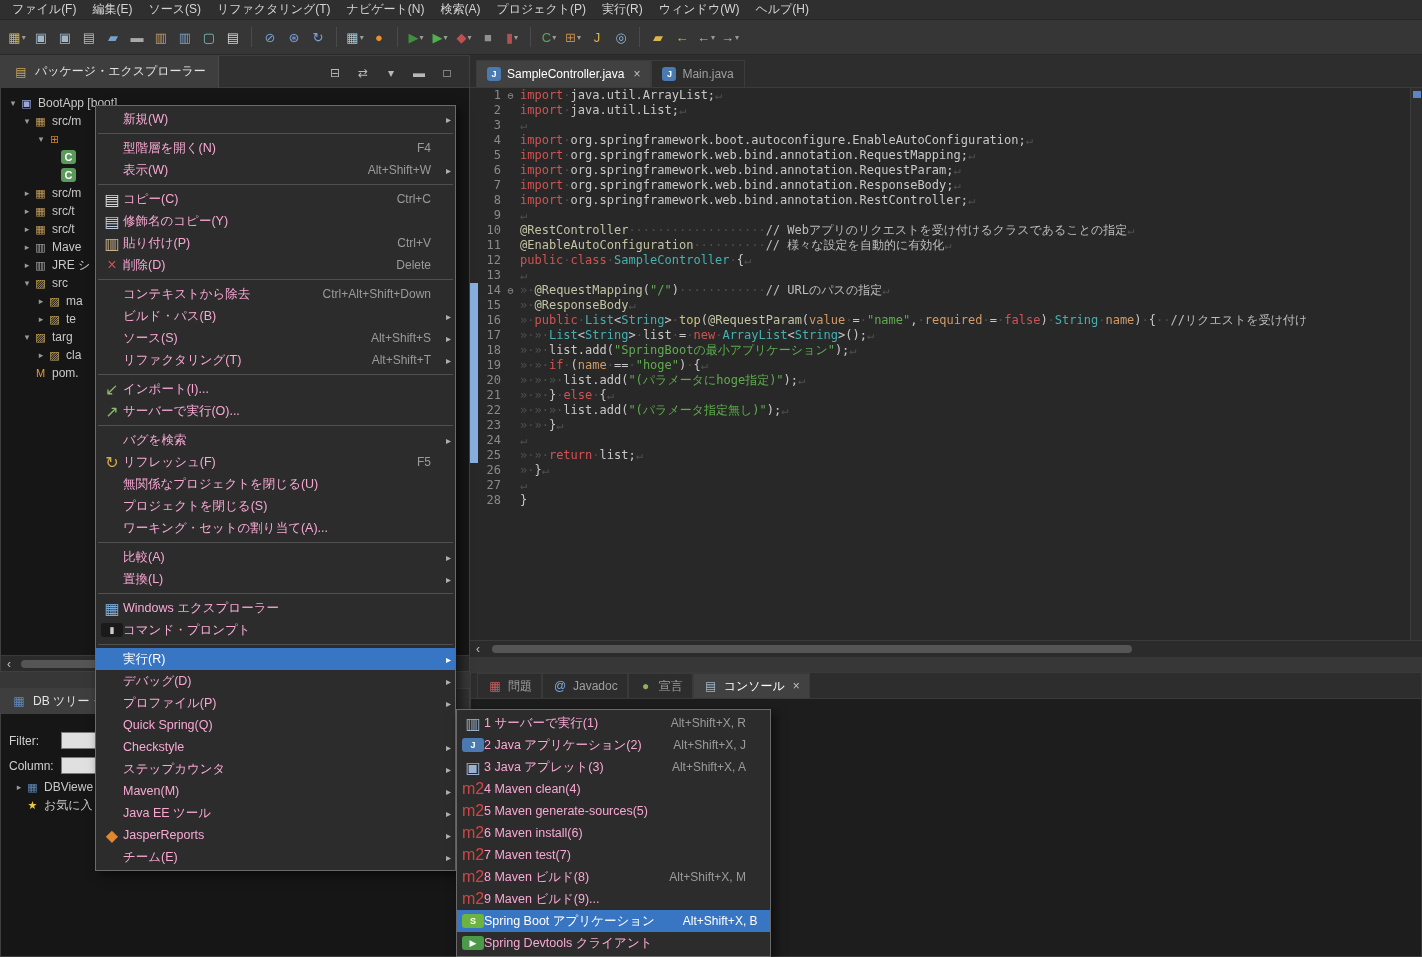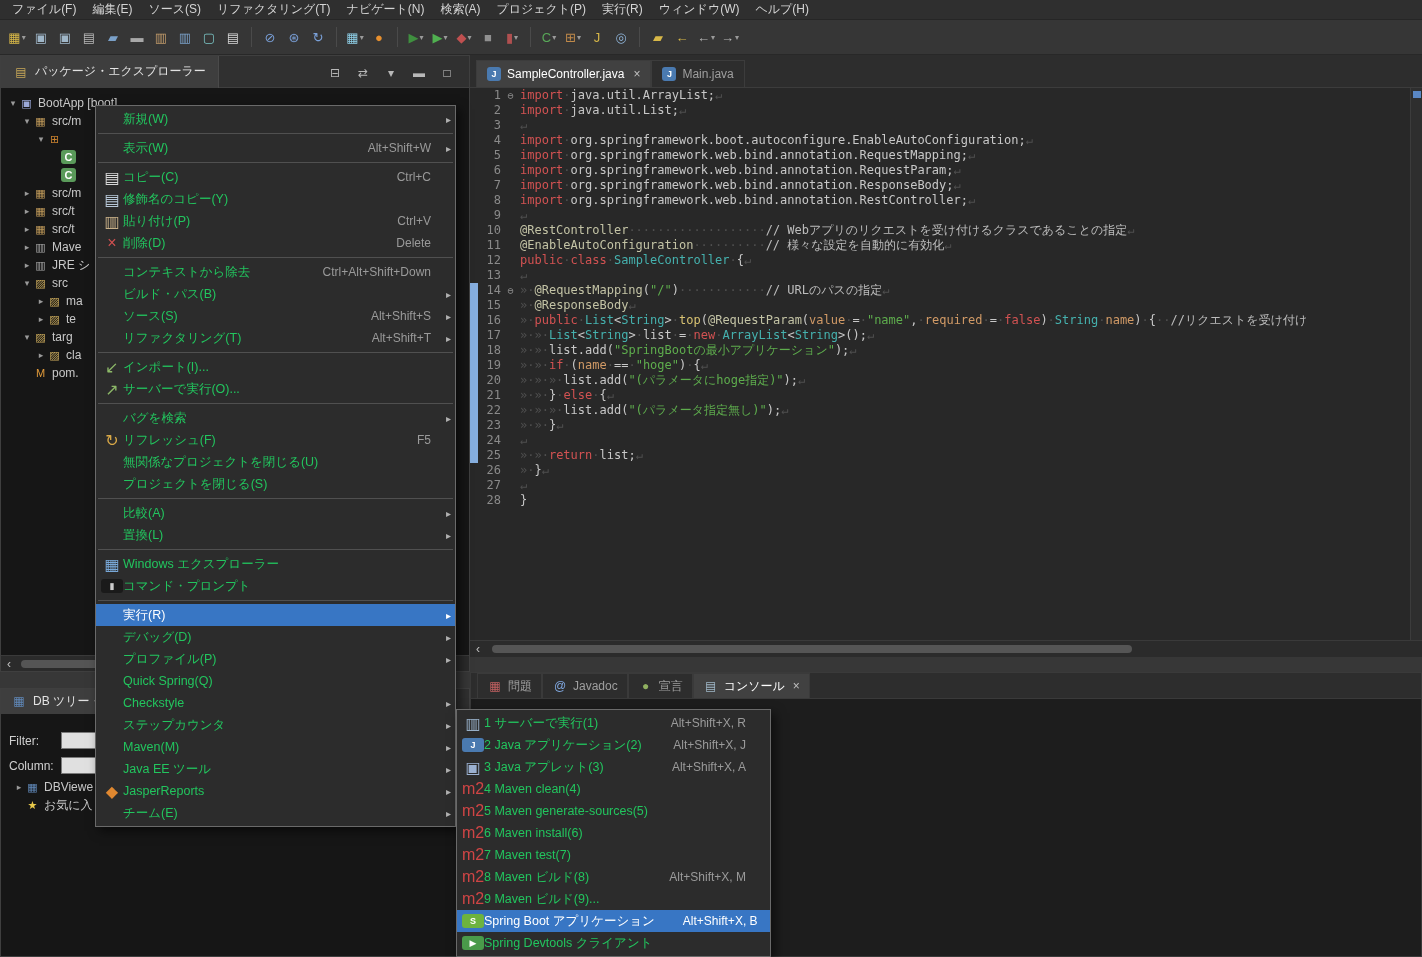--- a/index.html
+++ b/index.html
@@ -89,21 +89,21 @@
 .db-label{width:46px}
 
 
 .menu{position:absolute;background:#2c2c2c;border:1px solid #6a6a6a;
   box-shadow:4px 4px 10px rgba(0,0,0,.55);padding:2px 0;z-index:50}
 #context-menu{left:95px;top:105px;width:361px}
 #submenu{left:456px;top:709px;width:315px;z-index:60}
 .mitem{display:flex;align-items:center;height:22px;padding:0 4px 0 5px;cursor:default}
 .mitem.hl{background:var(--menu-highlight)}
 .mic{width:22px;flex:0 0 22px;text-align:center;display:inline-flex;align-items:center;justify-content:center}
-.mlabel{font-size:12.5px;color:#22c55e;white-space:nowrap}
+.mlabel{font-size:12.5px;color:#f9a8d4;white-space:nowrap}
 .mshort{margin-left:auto;padding-left:28px;padding-right:8px;font-size:12px;color:#9a9a9a;white-space:nowrap}
 .marrow{width:12px;color:#b0b0b0;font-size:10px;text-align:right;flex:0 0 12px}
 .mitem.hl .mlabel,.mitem.hl .mshort,.mitem.hl .marrow{color:#ffffff}
 .msep{height:1px;background:#505050;margin:3px 2px}
 </style>
 </head>
 <body>
 
 <div id="app" data-name="eclipse-window">
 
@@ -430,20 +430,26 @@
   <div id="context-menu" class="menu" data-name="project-context-menu">
       <div class="mitem" data-name="menu-item">
         <span class="mic" data-name="menu-icon-slot"></span>
         <span class="mlabel" data-name="menu-item-label">新規(W)</span>
         <span class="mshort" data-name="menu-item-shortcut"></span>
         <span class="marrow" data-name="submenu-arrow-icon">▸</span>
       </div>
       <div class="msep" data-name="menu-separator"></div>
       <div class="mitem" data-name="menu-item">
         <span class="mic" data-name="menu-icon-slot"></span>
+        <span class="mlabel" data-name="menu-item-label">型階層を開く(N)</span>
+        <span class="mshort" data-name="menu-item-shortcut">F4</span>
+        <span class="marrow" data-name="submenu-arrow-spacer"></span>
+      </div>
+      <div class="mitem" data-name="menu-item">
+        <span class="mic" data-name="menu-icon-slot"></span>
         <span class="mlabel" data-name="menu-item-label">表示(W)</span>
         <span class="mshort" data-name="menu-item-shortcut">Alt+Shift+W</span>
         <span class="marrow" data-name="submenu-arrow-icon">▸</span>
       </div>
       <div class="msep" data-name="menu-separator"></div>
       <div class="mitem" data-name="menu-item">
         <span class="mic" data-name="copy-icon" style="color: rgb(216, 216, 216);">▤</span>
         <span class="mlabel" data-name="menu-item-label">コピー(C)</span>
         <span class="mshort" data-name="menu-item-shortcut">Ctrl+C</span>
         <span class="marrow" data-name="submenu-arrow-spacer"></span>
@@ -519,20 +525,26 @@
       </div>
       <div class="mitem" data-name="menu-item">
         <span class="mic" data-name="menu-icon-slot"></span>
         <span class="mlabel" data-name="menu-item-label">無関係なプロジェクトを閉じる(U)</span>
         <span class="mshort" data-name="menu-item-shortcut"></span>
         <span class="marrow" data-name="submenu-arrow-spacer"></span>
       </div>
       <div class="mitem" data-name="menu-item">
         <span class="mic" data-name="menu-icon-slot"></span>
         <span class="mlabel" data-name="menu-item-label">プロジェクトを閉じる(S)</span>
+        <span class="mshort" data-name="menu-item-shortcut"></span>
+        <span class="marrow" data-name="submenu-arrow-spacer"></span>
+      </div>
+      <div class="mitem" data-name="menu-item">
+        <span class="mic" data-name="menu-icon-slot"></span>
+        <span class="mlabel" data-name="menu-item-label">ワーキング・セットの割り当て(A)...</span>
         <span class="mshort" data-name="menu-item-shortcut"></span>
         <span class="marrow" data-name="submenu-arrow-spacer"></span>
       </div>
       <div class="msep" data-name="menu-separator"></div>
       <div class="mitem" data-name="menu-item">
         <span class="mic" data-name="menu-icon-slot"></span>
         <span class="mlabel" data-name="menu-item-label">比較(A)</span>
         <span class="mshort" data-name="menu-item-shortcut"></span>
         <span class="marrow" data-name="submenu-arrow-icon">▸</span>
       </div>

